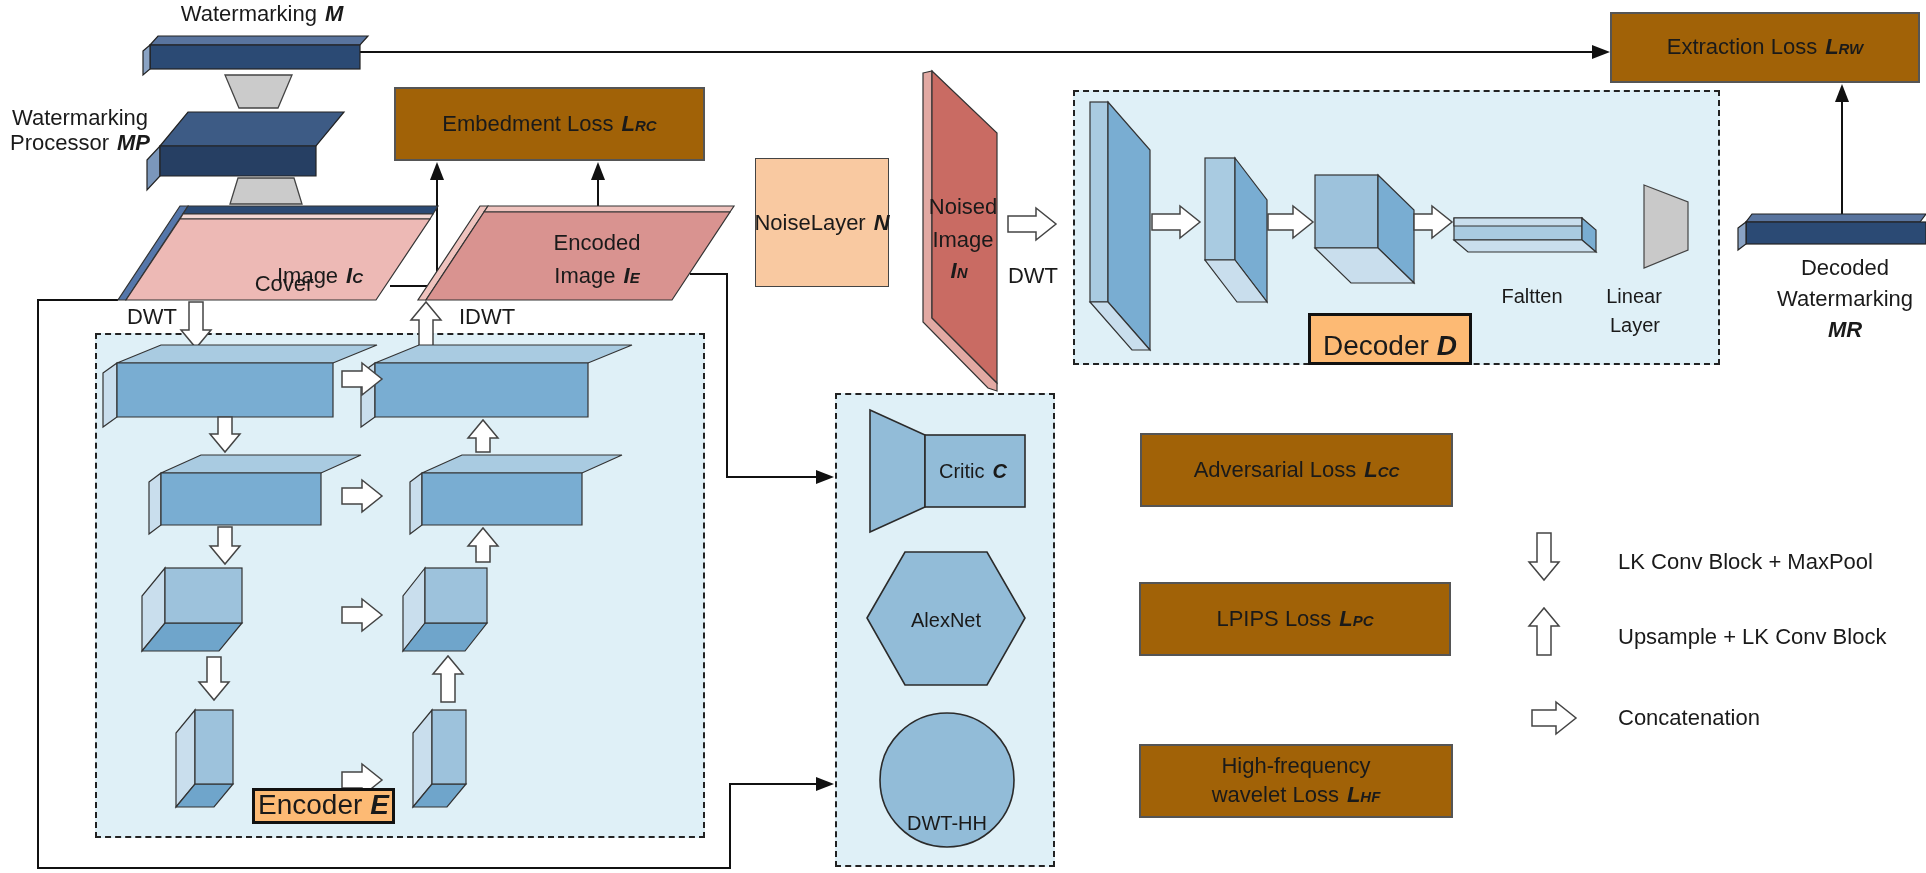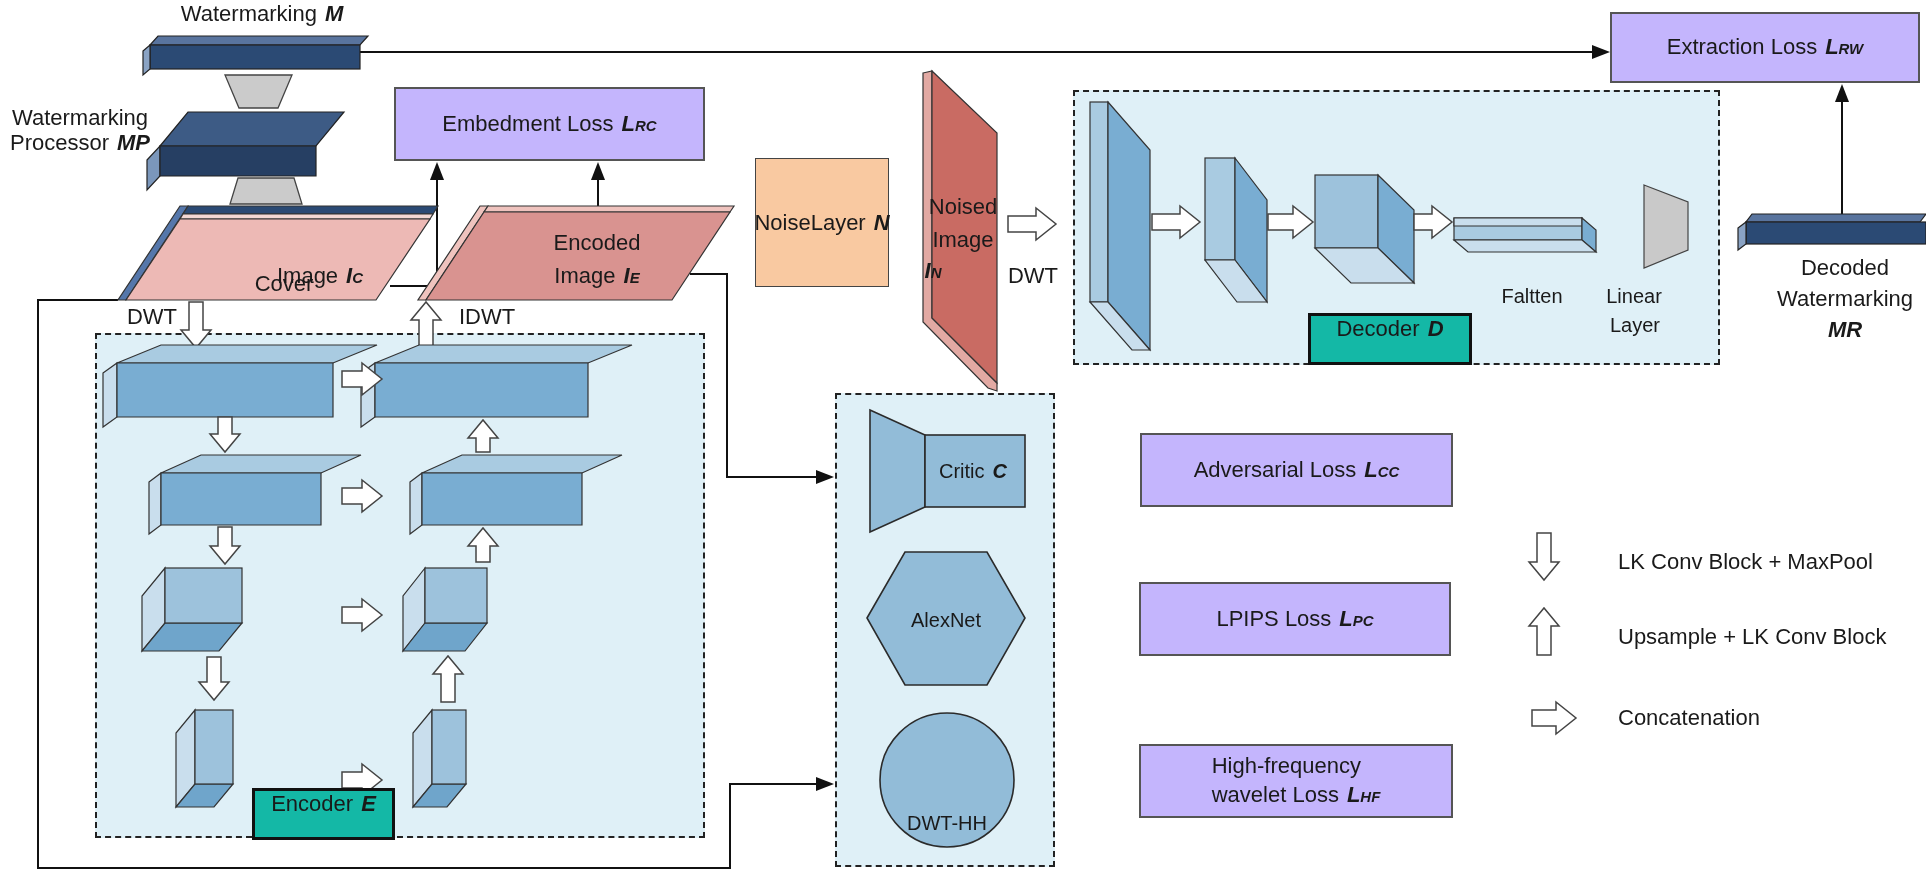--- a/index.html
+++ b/index.html
@@ -1,25 +1,25 @@
 <!DOCTYPE html>
 <html><head>
 <meta charset="utf-8">
 <style>
   html,body{margin:0;padding:0;background:#fff;}
   #stage{position:relative;width:1926px;height:873px;background:#ffffff;overflow:hidden;
          font-family:"Liberation Sans", sans-serif;color:#1a1a1a;}
   #shapes{position:absolute;left:0;top:0;width:1926px;height:873px;z-index:2;}
   .panel{position:absolute;background:#DFF0F7;border:2.5px dashed #222;box-sizing:border-box;z-index:1;}
-  .lossbox{position:absolute;background:#c4b5fd;border:2px solid #555;box-sizing:border-box;z-index:3;
-           display:flex;align-items:center;justify-content:center;font-size:22px;line-height:1.3;}
+  .lossbox{position:absolute;background:#a16207;border:2px solid #555;box-sizing:border-box;z-index:3;
+           display:flex;align-items:center;justify-content:center;font-size:22px;text-align:center;line-height:1.3;}
   .noisebox{position:absolute;background:#F9C9A1;border:1.5px solid #444;box-sizing:border-box;z-index:3;
            display:flex;flex-direction:row;align-items:center;justify-content:center;font-size:22px;line-height:1.45;}
-  .namebox{position:absolute;background:#14b8a6;border:3px solid #111;box-sizing:border-box;z-index:4;
-           display:flex;align-items:flex-start;justify-content:center;font-size:22px;}
+  .namebox{position:absolute;background:#fdba74;border:3px solid #111;box-sizing:border-box;z-index:4;
+           display:flex;align-items:flex-end;justify-content:center;font-size:28px;}
   .lab{position:absolute;transform:translate(-50%,-50%);white-space:nowrap;font-size:22px;z-index:4;}
   .lab.left{transform:translate(0,-50%);}
   .sym{font-weight:bold;font-style:italic;}
   .sym.sp{margin-left:8px;}
   .ssub{font-weight:bold;font-style:italic;font-size:0.68em;}
   .small{font-size:20px;}
 </style>
 </head>
 <body>
 
@@ -209,21 +209,21 @@
     <span>
       <span>High-frequency</span><br>
       <span>wavelet Loss</span><span class="sym sp">L</span><span class="ssub">HF</span>
     </span>
   </div>
   <div class="noisebox" style="left:755px;top:158px;width:134px;height:129px;">
     <span>Noise</span>
     <span><span>Layer</span><span class="sym sp">N</span></span>
   </div>
 
-  <div class="namebox" style="left:252px;top:788px;width:143px;height:52px;">
+  <div class="namebox" style="left:252px;top:788px;width:143px;height:36px;">
     <span><span>Encoder</span><span class="sym sp">E</span></span>
   </div>
   <div class="namebox" style="left:1308px;top:313px;width:164px;height:52px;">
     <span><span>Decoder</span><span class="sym sp">D</span></span>
   </div>
 
   <div class="lab" style="left:262px;top:14px;">
     <span>Watermarking</span><span class="sym sp">M</span>
   </div>
   <div class="lab" style="left:80px;top:118px;">Watermarking</div>
@@ -235,21 +235,21 @@
     <span>Image</span><span class="sym sp">I</span><span class="ssub">C</span>
   </div>
   <div class="lab" style="left:597px;top:243px;">Encoded</div>
   <div class="lab" style="left:597px;top:276px;">
     <span>Image</span><span class="sym sp">I</span><span class="ssub">E</span>
   </div>
   <div class="lab" style="left:152px;top:317px;">DWT</div>
   <div class="lab" style="left:487px;top:317px;">IDWT</div>
   <div class="lab" style="left:963px;top:207px;">Noised</div>
   <div class="lab" style="left:963px;top:240px;">Image</div>
-  <div class="lab" style="left:933px;top:271px;">
+  <div class="lab" style="left:959px;top:271px;">
     <span class="sym">I</span><span class="ssub">N</span>
   </div>
   <div class="lab" style="left:1033px;top:276px;">DWT</div>
   <div class="lab small" style="left:1532px;top:296px;">Faltten</div>
   <div class="lab small" style="left:1634px;top:296px;">Linear</div>
   <div class="lab small" style="left:1635px;top:325px;">Layer</div>
   <div class="lab small" style="left:973px;top:471px;">
     <span>Critic</span><span class="sym sp">C</span>
   </div>
   <div class="lab small" style="left:946px;top:620px;">AlexNet</div>

